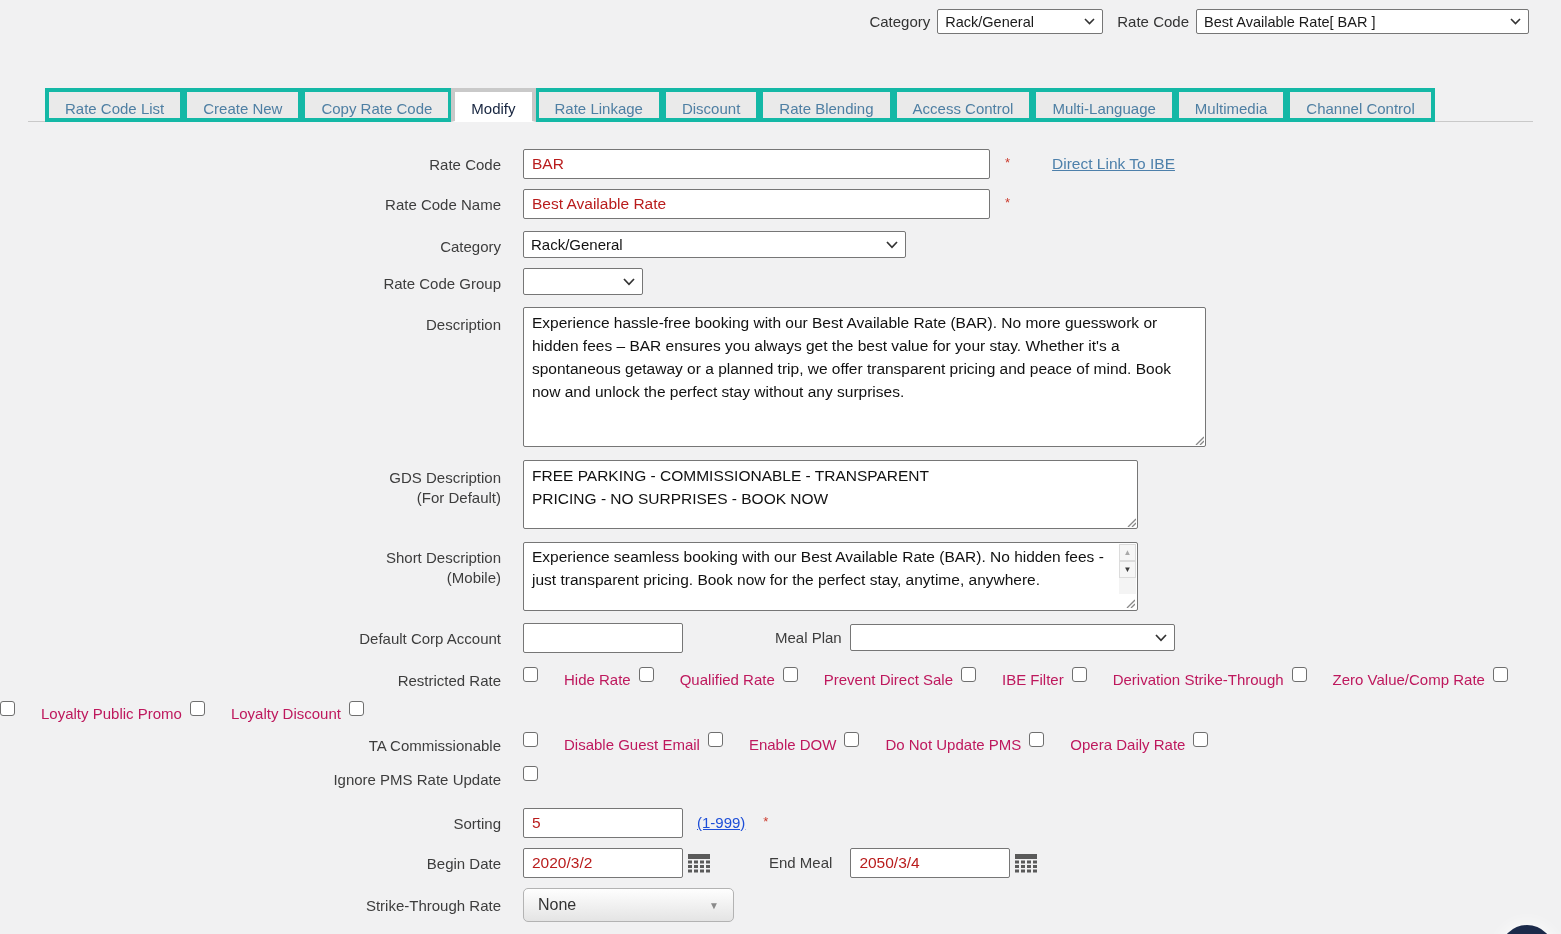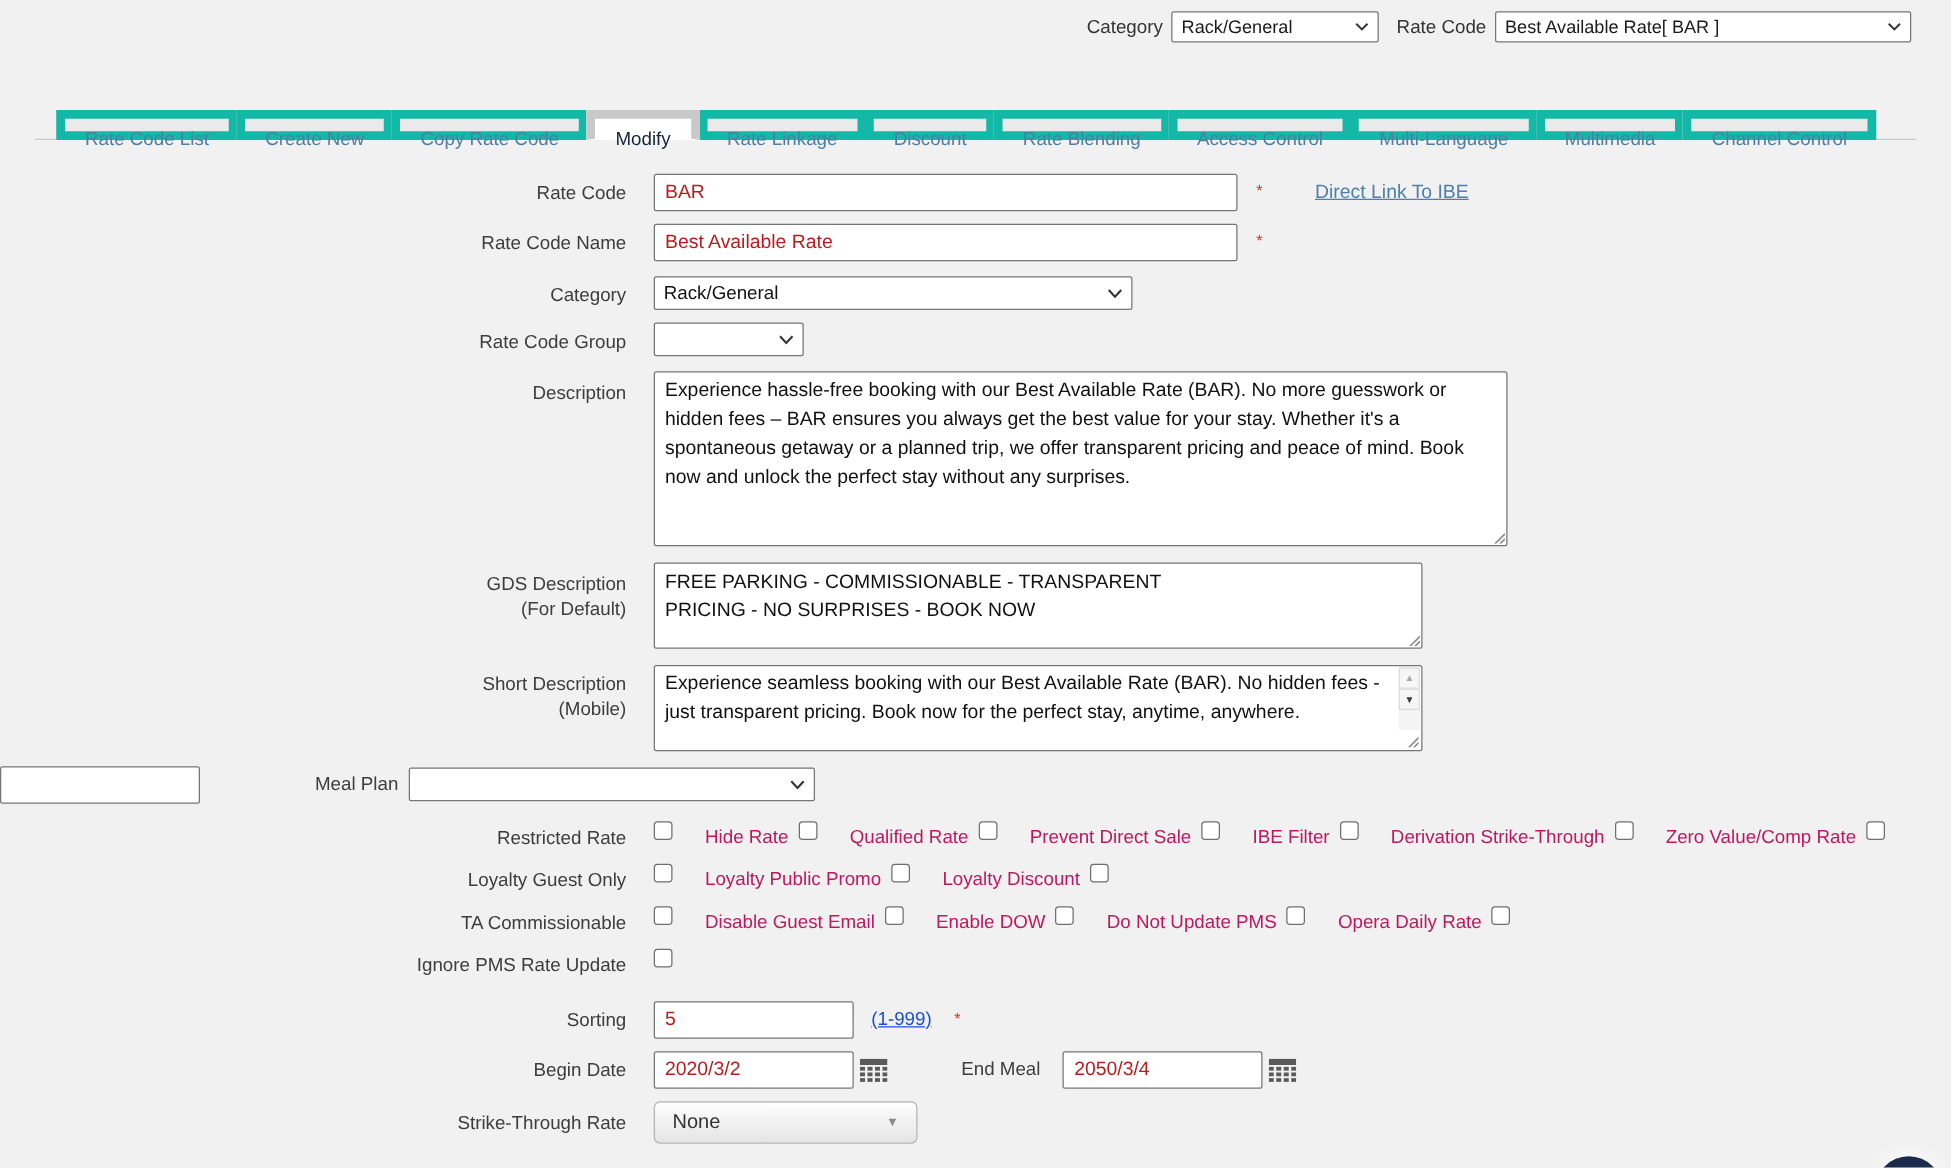--- a/index.html
+++ b/index.html
@@ -26,22 +26,22 @@
     padding:0 7px 0 7px;font-size:14.5px;color:#1a1a1a;cursor:default;
     box-sizing:border-box;
   }
   .hselect.cat{width:166px;margin-right:14px;}
   .hselect.rc{width:333px;}
   .chev{flex:0 0 auto;margin-left:6px;}
   
   .tabbar-wrap{margin:18px 28px 0 28px;border-bottom:1px solid #c9c9c9;}
   .tabbar{display:flex;margin-left:17px;}
   .tab{
-    height:24px;line-height:34px;padding:0 16px;font-size:15px;
-    background:#eaeaea;color:#4e7fa3;border:7px solid #14b8a6;
+    height:34px;line-height:34px;padding:0 16px;font-size:15px;
+    background:#eaeaea;color:#4e7fa3;border:4px solid #14b8a6;
     margin-right:-1px;margin-bottom:-1px;white-space:nowrap;cursor:pointer;
     box-sizing:border-box;
   }
   .tab.active{
     background:#ffffff;color:#16243f;border-color:#c9c9c9;
     border-bottom:1px solid #ffffff;position:relative;z-index:2;
   }
   
   .form{margin-top:27px;font-size:15px;}
   .form-row{display:flex;align-items:flex-start;}
@@ -250,20 +250,21 @@
         </div>
         <svg class="grip" width="10" height="10" viewBox="0 0 10 10">
             <line x1="10" y1="2" x2="2" y2="10" stroke="#888" stroke-width="1.3"></line>
             <line x1="10" y1="6" x2="6" y2="10" stroke="#888" stroke-width="1.3"></line>
           </svg>
       </div>
     </div>
   </div>
 
   <div class="form-row row-gap13">
+    <div class="flabel pt5">Default Corp Account</div>
     <div class="ffield">
       <input class="tinput w160" type="text" value="" style="">
       <span class="meal-label">Meal Plan</span>
       <div class="cselect w325" style="margin-top:1px;">
         <span></span>
         <svg class="chev" width="12" height="8" viewBox="0 0 12 8">
             <polyline points="1,1 6,6.3 11,1" fill="none" stroke="#333" stroke-width="1.7"></polyline>
           </svg>
       </div>
     </div>
@@ -282,21 +283,20 @@
       <span class="cblabel">IBE Filter</span>
       <span class="cb"></span>
       <span class="cblabel">Derivation Strike-Through</span>
       <span class="cb"></span>
       <span class="cblabel">Zero Value/Comp Rate</span>
       <span class="cb"></span>
     </div>
   </div>
 
   <div class="form-row cbrow">
-    <div class="flabel">Loyalty Guest Only</div>
     <div class="cbfield">
       <span class="cb"></span>
       <span class="cblabel">Loyalty Public Promo</span>
       <span class="cb"></span>
       <span class="cblabel">Loyalty Discount</span>
       <span class="cb"></span>
     </div>
   </div>
 
   <div class="form-row cbrow">

